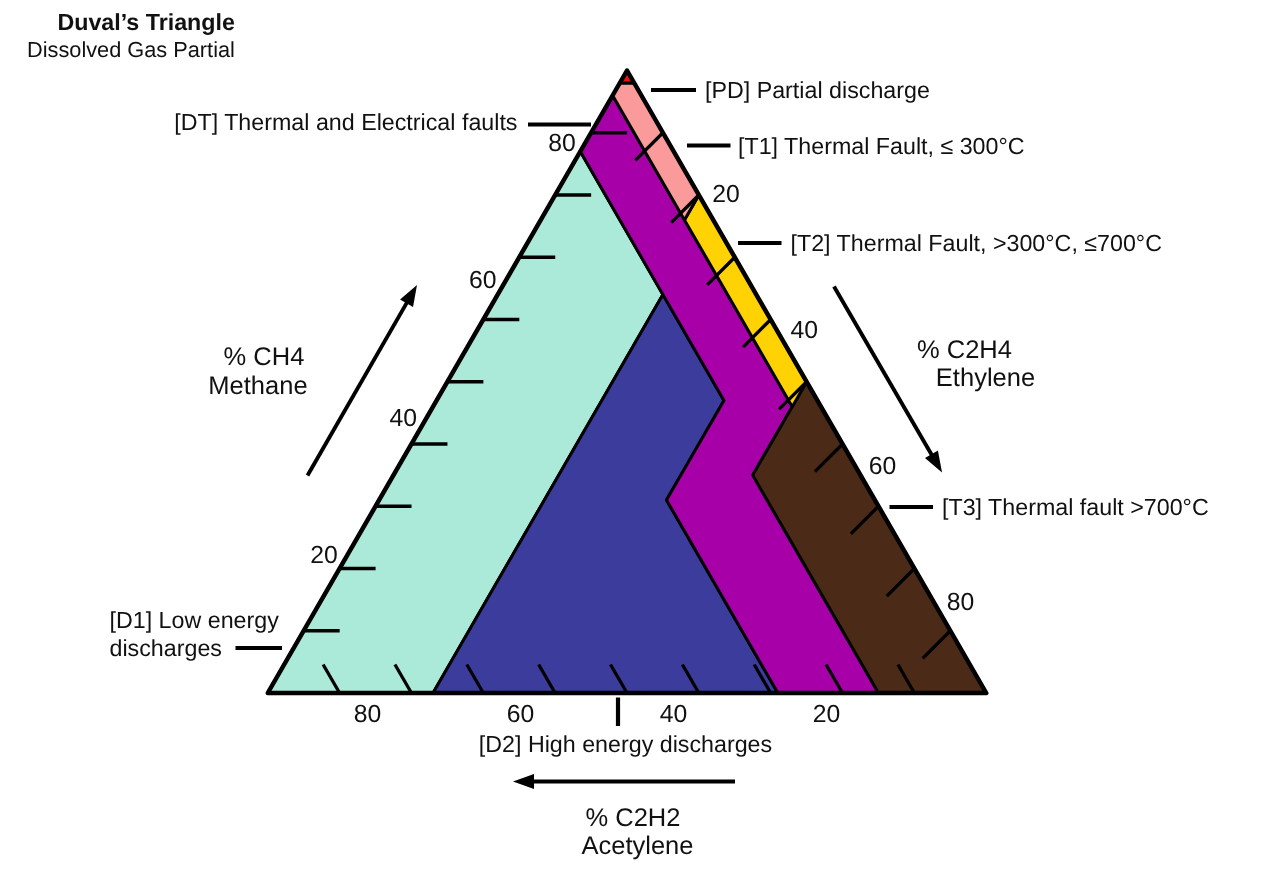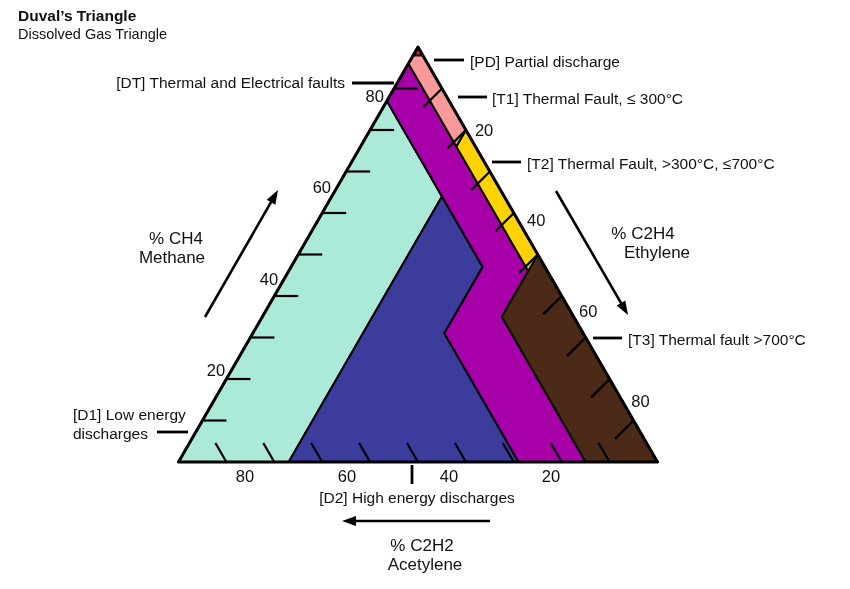--- a/index.html
+++ b/index.html
@@ -1,20 +1,20 @@
 <!DOCTYPE html>
 <html><head>
 <meta charset="utf-8">
 <style>
   html,body{margin:0;padding:0;background:#fff;}
   .stage{position:relative;width:850px;height:589px;background:#ffffff;overflow:hidden;
          font-family:"Liberation Sans",sans-serif;color:#111;}
   .stage svg{position:absolute;left:0;top:0;}
   .titleblock{position:absolute;left:18px;top:6px;line-height:1.25;}
-  .titleblock .t{font-size:15.5px;font-weight:bold;color:#111;}
+  .titleblock .t{font-size:15.5px;font-weight:bold;color:#111;text-align:right;}
   .titleblock .s{font-size:14.5px;color:#111;}
   text{fill:#111;}
 </style>
 </head>
 <body>
 
 <figure class="stage" style="margin:0">
   <svg id="chart" width="850" height="589" viewBox="0 0 850 589">
       <g>
         <polygon points="386.865,100.95 441.95,196.4 288.67,462 178.5,462" fill="#abe9d8" stroke="#000" stroke-width="2" stroke-linejoin="round"></polygon>
@@ -126,15 +126,15 @@
         <text x="73" y="414" font-size="15.5" text-anchor="start" dominant-baseline="central" font-family="&quot;Liberation Sans&quot;,sans-serif">[D1] Low energy</text>
         <text x="73" y="433" font-size="15.5" text-anchor="start" dominant-baseline="central" font-family="&quot;Liberation Sans&quot;,sans-serif">discharges</text>
       </g>
       <g>
         <line x1="412" y1="465" x2="412" y2="484" stroke="#000" stroke-width="2.8"></line>
         <text x="417" y="497" font-size="15.5" text-anchor="middle" dominant-baseline="central" font-family="&quot;Liberation Sans&quot;,sans-serif">[D2] High energy discharges</text>
       </g>
     </svg>
   <div class="titleblock">
     <div class="t">Duval’s Triangle</div>
-    <div class="s">Dissolved Gas Triangle</div>
+    <div class="s">Dissolved Gas Partial</div>
   </div>
 </figure>
 
 </body></html>

